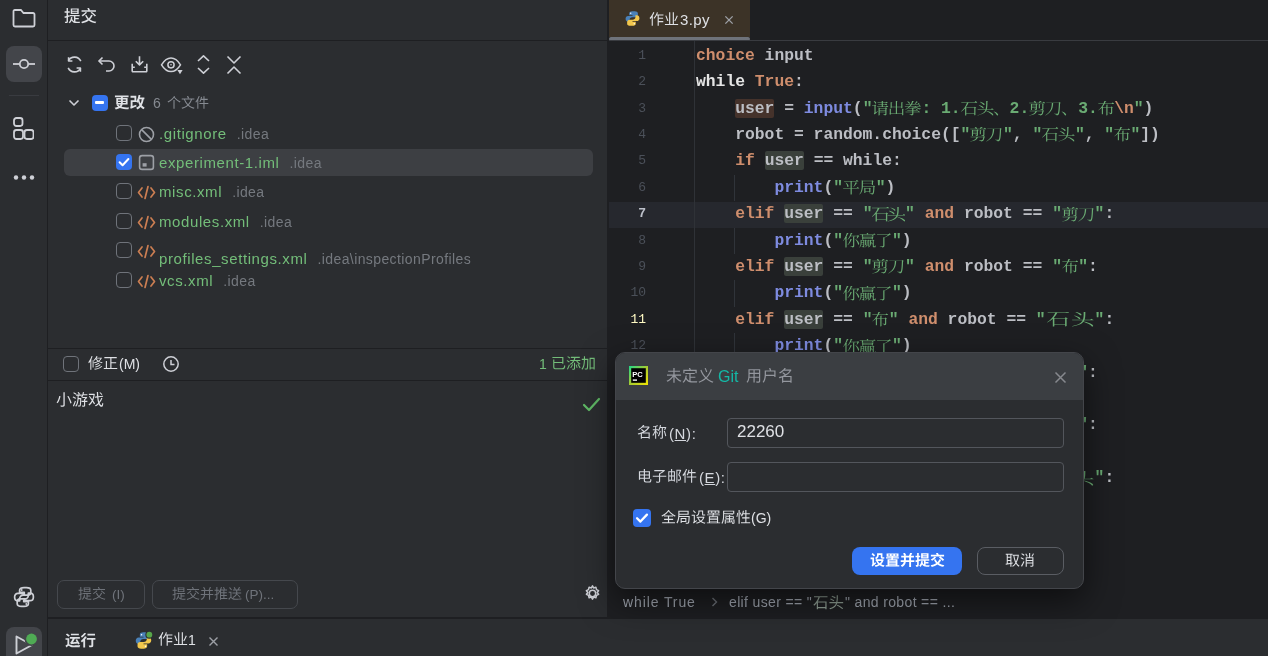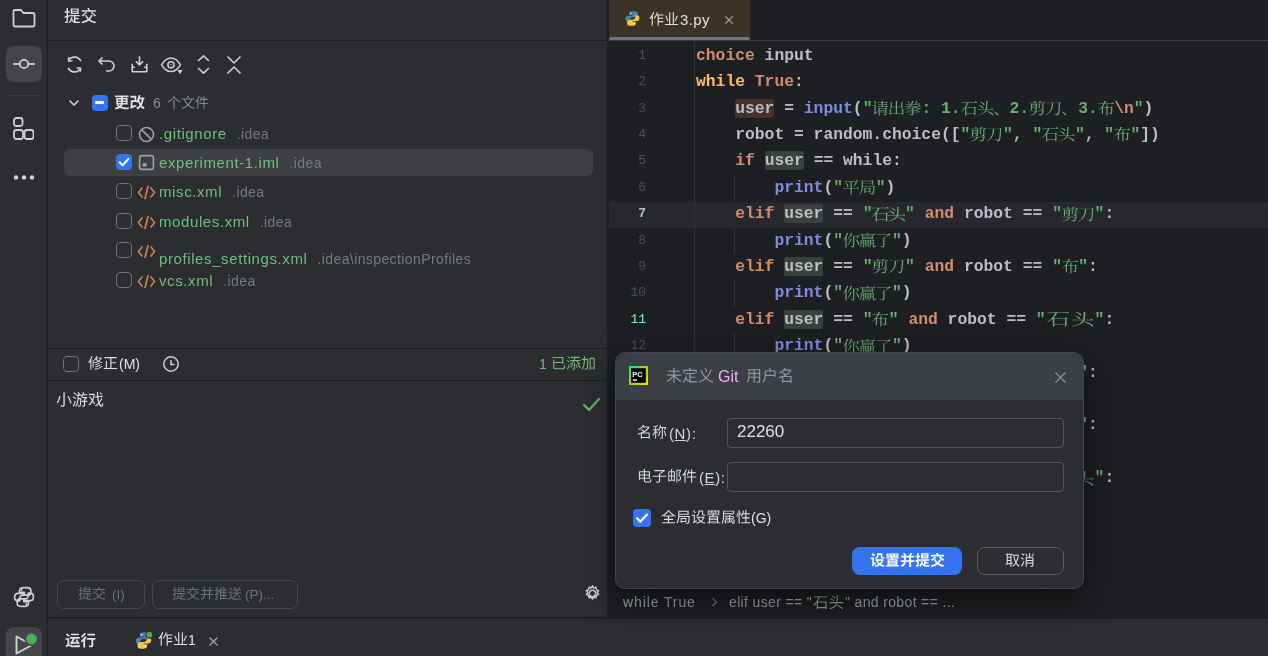--- a/index.html
+++ b/index.html
@@ -217,40 +217,40 @@
   </svg>
 <div class="a" style="left:680px;top:11px;font-size:15px;letter-spacing:.4px;color:#dfe1e5">3.py</div>
 <svg class="a" style="left:724px;top:15px" width="10" height="10" viewBox="0 0 11 11" stroke="#9da0a6" stroke-width="1.5">
     <path d="M1.5 1.5 L9.5 9.5 M9.5 1.5 L1.5 9.5"></path>
   </svg>
 <div class="a" style="left:609px;top:40px;width:659px;height:1px;background:#393b40"></div>
 <div class="a" style="left:609px;top:202px;width:659px;height:26px;background:#26282e"></div>
 <div class="a" style="left:694px;top:41px;width:1px;height:547px;background:#2f3237"></div>
 <div class="cl" style="top:42.8px"><span style="color:#cf8e6d">choice</span><span style="color:#bcbec4"> input</span></div>
 <div class="num" style="left:608px;top:42.8px;color:#4b5059">1</div>
-<div class="cl" style="top:69.2px"><span style="color:#fdba74">while</span><span style="color:#bcbec4"> </span><span style="color:#cf8e6d">True</span><span style="color:#bcbec4">:</span></div>
+<div class="cl" style="top:69.2px"><span style="color:#e5e5e5">while</span><span style="color:#bcbec4"> </span><span style="color:#cf8e6d">True</span><span style="color:#bcbec4">:</span></div>
 <div class="num" style="left:608px;top:69.2px;color:#4b5059">2</div>
 <div class="cl" style="top:95.6px"><span style="color:#bcbec4">    </span><span style="background:#45322b;border-radius:2px;color:#bcbec4">user</span><span style="color:#bcbec4"> = </span><span style="color:#7e8be0">input</span><span style="color:#bcbec4">(</span><span style="color:#6aab73">"<s style="width:48.99px"></s>: 1.<s style="width:48.99px"></s>2.<s style="width:48.99px"></s>3.<s style="width:16.33px"></s></span><span style="color:#cf8e6d">\n</span><span style="color:#6aab73">"</span><span style="color:#bcbec4">)</span></div>
 <div class="num" style="left:608px;top:95.6px;color:#4b5059">3</div>
 <div class="cl" style="top:122.0px"><span style="color:#bcbec4">    robot = random.choice([</span><span style="color:#6aab73">"<s style="width:32.66px"></s>"</span><span style="color:#bcbec4">, </span><span style="color:#6aab73">"<s style="width:32.66px"></s>"</span><span style="color:#bcbec4">, </span><span style="color:#6aab73">"<s style="width:16.33px"></s>"</span><span style="color:#bcbec4">])</span></div>
 <div class="num" style="left:608px;top:122.0px;color:#4b5059">4</div>
 <div class="cl" style="top:148.4px"><span style="color:#bcbec4">    </span><span style="color:#cf8e6d">if</span><span style="color:#bcbec4"> </span><span style="background:#3a403b;border-radius:2px;color:#bcbec4">user</span><span style="color:#bcbec4"> == while:</span></div>
 <div class="num" style="left:608px;top:148.4px;color:#4b5059">5</div>
 <div class="cl" style="top:174.8px"><span style="color:#bcbec4">        </span><span style="color:#7e8be0">print</span><span style="color:#bcbec4">(</span><span style="color:#6aab73">"<s style="width:32.66px"></s>"</span><span style="color:#bcbec4">)</span></div>
 <div class="num" style="left:608px;top:174.8px;color:#4b5059">6</div>
 <div class="cl" style="top:201.2px"><span style="color:#bcbec4">    </span><span style="color:#cf8e6d">elif</span><span style="color:#bcbec4"> </span><span style="background:#3a403b;border-radius:2px;color:#bcbec4">user</span><span style="color:#bcbec4"> == </span><span style="color:#6aab73">"</span><span style="color:#6aab73"><s style="width:32.66px"></s></span><span style="color:#6aab73">"</span><span style="color:#bcbec4"> </span><span style="color:#cf8e6d">and</span><span style="color:#bcbec4"> robot == </span><span style="color:#6aab73">"<s style="width:32.66px"></s>"</span><span style="color:#bcbec4">:</span></div>
 <div class="num" style="left:608px;top:201.2px;color:#bdc1ca;font-weight:bold">7</div>
 <div class="cl" style="top:227.6px"><span style="color:#bcbec4">        </span><span style="color:#7e8be0">print</span><span style="color:#bcbec4">(</span><span style="color:#6aab73">"<s style="width:48.99px"></s>"</span><span style="color:#bcbec4">)</span></div>
 <div class="num" style="left:608px;top:227.6px;color:#4b5059">8</div>
 <div class="cl" style="top:254.0px"><span style="color:#bcbec4">    </span><span style="color:#cf8e6d">elif</span><span style="color:#bcbec4"> </span><span style="background:#3a403b;border-radius:2px;color:#bcbec4">user</span><span style="color:#bcbec4"> == </span><span style="color:#6aab73">"<s style="width:32.66px"></s>"</span><span style="color:#bcbec4"> </span><span style="color:#cf8e6d">and</span><span style="color:#bcbec4"> robot == </span><span style="color:#6aab73">"<s style="width:16.33px"></s>"</span><span style="color:#bcbec4">:</span></div>
 <div class="num" style="left:608px;top:254.0px;color:#4b5059">9</div>
 <div class="cl" style="top:280.4px"><span style="color:#bcbec4">        </span><span style="color:#7e8be0">print</span><span style="color:#bcbec4">(</span><span style="color:#6aab73">"<s style="width:48.99px"></s>"</span><span style="color:#bcbec4">)</span></div>
 <div class="num" style="left:608px;top:280.4px;color:#4b5059">10</div>
 <div class="cl" style="top:306.8px"><span style="color:#bcbec4">    </span><span style="color:#cf8e6d">elif</span><span style="color:#bcbec4"> </span><span style="background:#3a403b;border-radius:2px;color:#bcbec4">user</span><span style="color:#bcbec4"> == </span><span style="color:#6aab73">"<s style="width:16.33px"></s>"</span><span style="color:#bcbec4"> </span><span style="color:#cf8e6d">and</span><span style="color:#bcbec4"> robot == </span><span style="color:#6aab73">"</span><span style="color:#6aab73"><s style="width:49.00px"></s></span><span style="color:#6aab73">"</span><span style="color:#bcbec4">:</span></div>
-<div class="num" style="left:608px;top:306.8px;color:#86efac">11</div>
+<div class="num" style="left:608px;top:306.8px;color:#fef9c3">11</div>
 <div class="cl" style="top:333.2px"><span style="color:#bcbec4">        </span><span style="color:#7e8be0">print</span><span style="color:#bcbec4">(</span><span style="color:#6aab73">"<s style="width:48.99px"></s>"</span><span style="color:#bcbec4">)</span></div>
 <div class="num" style="left:608px;top:333.2px;color:#4b5059">12</div>
 <div class="cl" style="top:359.6px"><span style="color:#bcbec4">    </span><span style="color:#cf8e6d">elif</span><span style="color:#bcbec4"> robot == </span><span style="color:#6aab73">"<s style="width:32.66px"></s>"</span><span style="color:#bcbec4"> </span><span style="color:#cf8e6d">and</span><span style="color:#bcbec4"> user == </span><span style="color:#6aab73">"<s style="width:16.33px"></s>"</span><span style="color:#bcbec4">:</span></div>
 <div class="cl" style="top:386.0px"><span style="color:#bcbec4">        </span><span style="color:#7e8be0">print</span><span style="color:#bcbec4">(</span><span style="color:#6aab73">"<s style="width:48.99px"></s>"</span><span style="color:#bcbec4">)</span></div>
 <div class="cl" style="top:412.4px"><span style="color:#bcbec4">    </span><span style="color:#cf8e6d">elif</span><span style="color:#bcbec4"> robot == </span><span style="color:#6aab73">"<s style="width:32.66px"></s>"</span><span style="color:#bcbec4"> </span><span style="color:#cf8e6d">and</span><span style="color:#bcbec4"> user == </span><span style="color:#6aab73">"<s style="width:16.33px"></s>"</span><span style="color:#bcbec4">:</span></div>
 <div class="cl" style="top:438.8px"><span style="color:#bcbec4">        </span><span style="color:#7e8be0">print</span><span style="color:#bcbec4">(</span><span style="color:#6aab73">"<s style="width:48.99px"></s>"</span><span style="color:#bcbec4">)</span></div>
 <div class="cl" style="top:465.2px"><span style="color:#bcbec4">    </span><span style="color:#cf8e6d">elif</span><span style="color:#bcbec4"> robot == </span><span style="color:#6aab73">"<s style="width:16.33px"></s>"</span><span style="color:#bcbec4"> </span><span style="color:#cf8e6d">and</span><span style="color:#bcbec4"> user == </span><span style="color:#6aab73">"</span><span style="color:#6aab73"><s style="width:49.00px"></s></span><span style="color:#6aab73">"</span><span style="color:#bcbec4">:</span></div>
 <svg style="position:absolute;left:872.4px;top:100.9px" width="49.0" height="19.3" viewBox="0 0 300.0 118.0" fill="#6aab73">
     <use href="#q24" transform="translate(-4.0 81.0) scale(1.080 0.990)"></use>
     <use href="#q25" transform="translate(96.0 81.0) scale(1.080 0.990)"></use>
@@ -380,21 +380,21 @@
     <rect x="0" y="0" width="19" height="19" fill="url(#pcg)"></rect>
     <rect x="2.2" y="2.2" width="14.6" height="14.6" fill="#000"></rect>
     <text x="3.2" y="11" font-family="Liberation Sans" font-size="7.6" font-weight="bold" fill="#fff">PC</text>
     <rect x="3.8" y="13.4" width="4.2" height="1.4" fill="#fff"></rect>
   </svg>
 <svg style="position:absolute;left:666.0px;top:368.0px" width="48.0" height="18.9" viewBox="0 0 300.0 118.0" fill="#94979e">
     <use href="#q41" transform="translate(0.0 84.0)"></use>
     <use href="#q42" transform="translate(100.0 84.0)"></use>
     <use href="#q43" transform="translate(200.0 84.0)"></use>
   </svg>
-<div class="a" style="left:718px;top:367.5px;font-size:16px;color:#f0abfc">Git</div>
+<div class="a" style="left:718px;top:367.5px;font-size:16px;color:#14b8a6">Git</div>
 <svg style="position:absolute;left:746.0px;top:368.0px" width="48.0" height="18.9" viewBox="0 0 300.0 118.0" fill="#94979e">
     <use href="#q44" transform="translate(0.0 84.0)"></use>
     <use href="#q45" transform="translate(100.0 84.0)"></use>
     <use href="#q46" transform="translate(200.0 84.0)"></use>
   </svg>
 <svg class="a" style="left:1054px;top:371px" width="13" height="13" viewBox="0 0 13 13" stroke="#87898e" stroke-width="1.5">
     <path d="M1.5 1.5 L11.5 11.5 M11.5 1.5 L1.5 11.5"></path>
   </svg>
 <svg style="position:absolute;left:637.0px;top:425.0px" width="30.0" height="17.7" viewBox="0 0 200.0 118.0" fill="#d5d8de">
     <use href="#q46" transform="translate(0.0 84.0)"></use>

